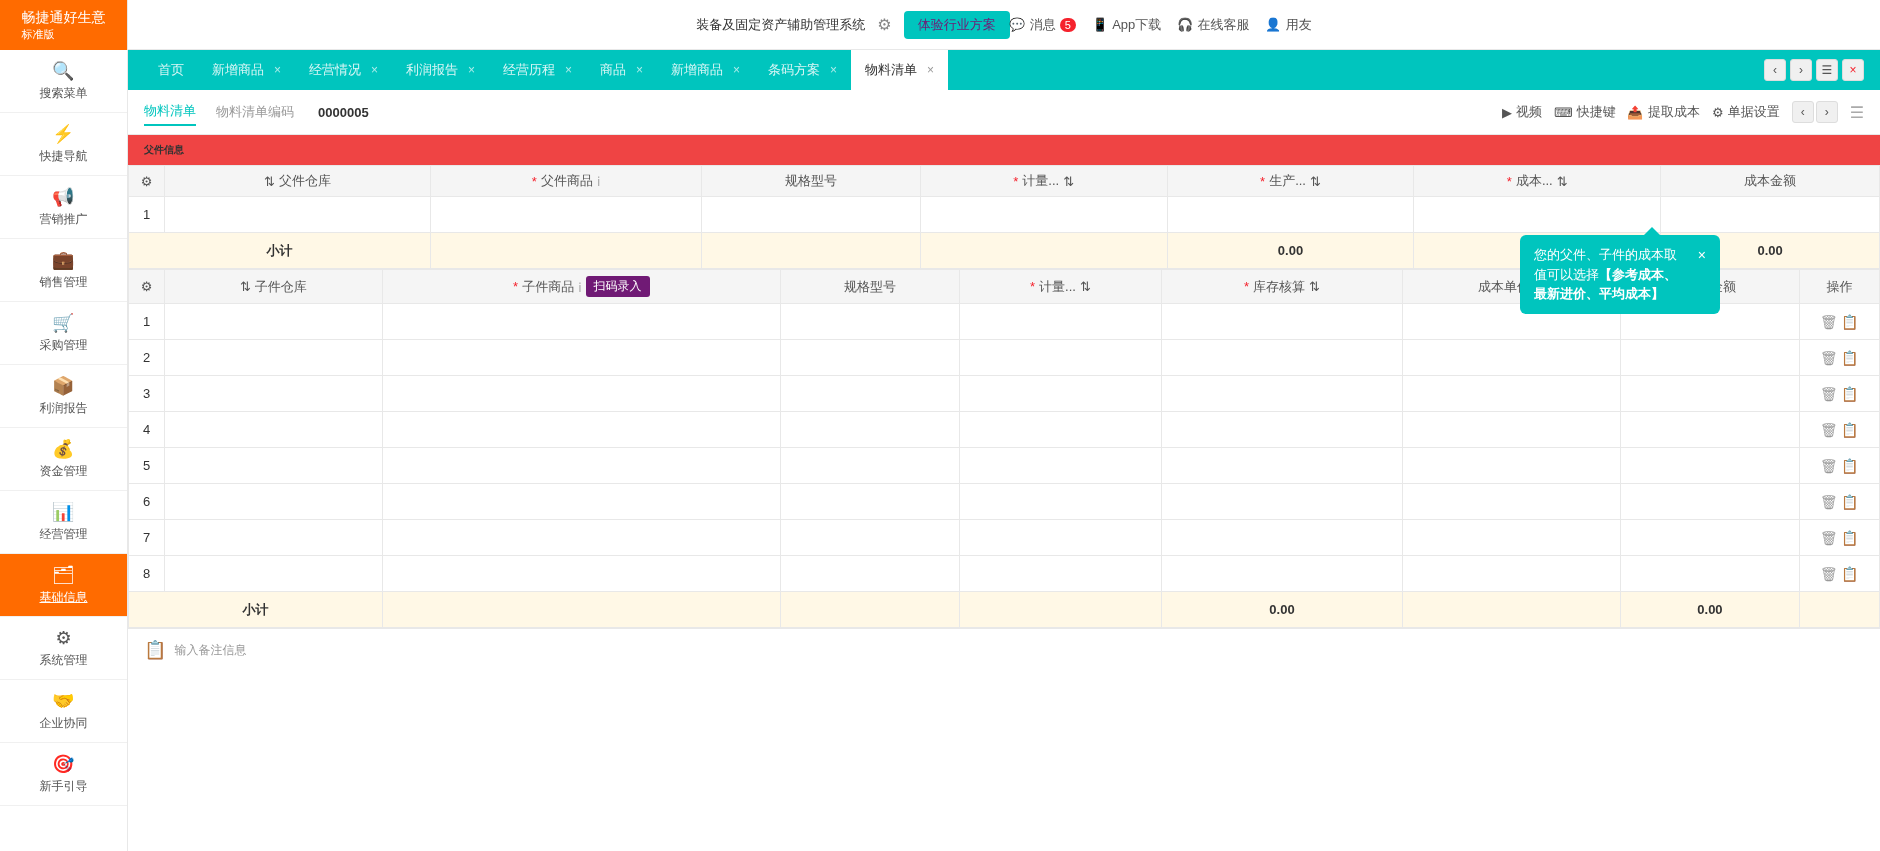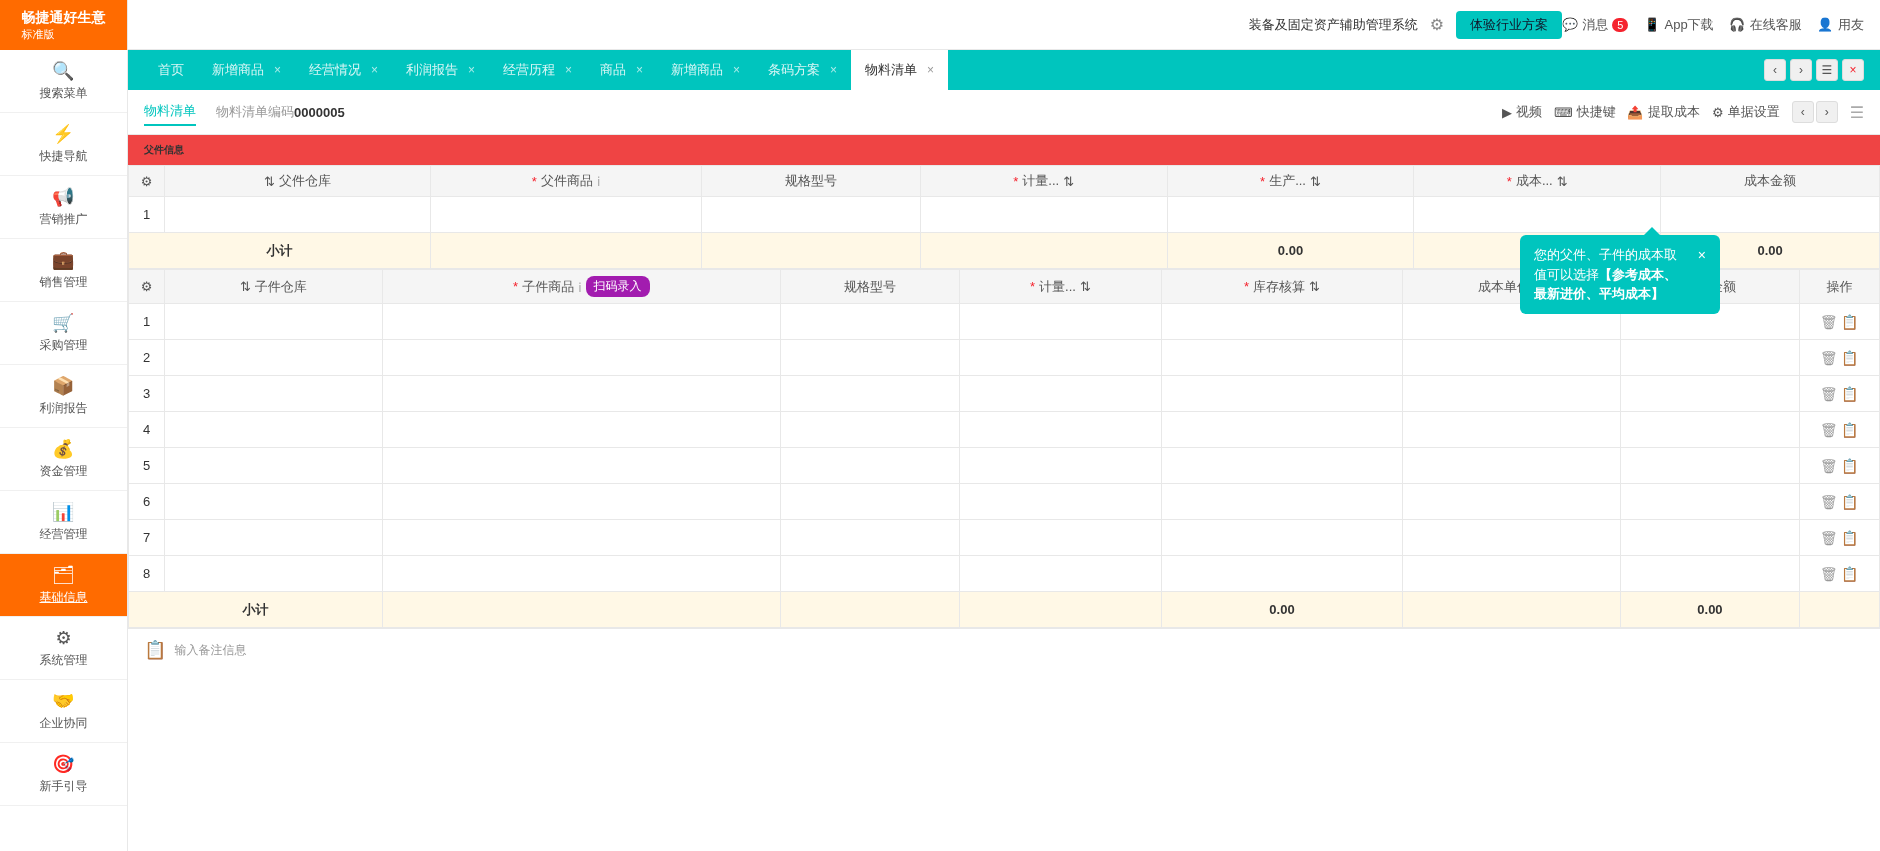--- a/index.html
+++ b/index.html
@@ -18,21 +18,21 @@
       background: #ff6b00;
       height: 50px;
       display: flex;
       align-items: center;
       justify-content: center;
       padding: 8px;
     }
     .sidebar-logo-text {
       color: #fff;
       font-size: 14px;
-      font-weight: bold;
+      font-weight: normal;
       text-align: center;
       line-height: 1.3;
     }
     .sidebar-logo-sub {
       color: #fff;
       font-size: 11px;
     }
     .sidebar-nav {
       flex: 1;
       overflow-y: auto;
@@ -67,34 +67,34 @@
     }
 
     
     .top-header {
       height: 50px;
       background: #fff;
       display: flex;
       align-items: center;
       padding: 0 16px;
       border-bottom: 1px solid #e8e8e8;
-      justify-content: flex-end;
+      justify-content: center;
     }
     .header-left {
       display: flex;
       align-items: center;
       gap: 12px;
     }
     .system-title {
       font-size: 13px;
       color: #333;
     }
     .header-btn {
       background: #00c5be;
-      color: #0f172a;
+      color: #701a75;
       border: none;
       border-radius: 4px;
       padding: 5px 14px;
       cursor: pointer;
       font-size: 13px;
     }
     .header-right {
       display: flex;
       align-items: center;
       gap: 16px;
@@ -167,21 +167,21 @@
       cursor: pointer;
       padding: 4px 0;
     }
     .sub-header-tab.active {
       color: #00c5be;
       border-bottom: 2px solid #00c5be;
     }
     .sub-header-code {
       display: flex;
       align-items: center;
-      gap: 0;
+      gap: 24px;
       color: #333;
       font-size: 13px;
     }
     .sub-header-code-label { color: #999; }
     .sub-header-code-value { color: #333; font-weight: bold; }
     .sub-header-actions {
       margin-left: auto;
       display: flex;
       align-items: center;
       gap: 12px;
@@ -226,24 +226,24 @@
       color: #333;
       text-align: center;
       height: 36px;
     }
     .data-table tr.subtotal td {
       background: #fff8e6;
       font-weight: bold;
     }
     .required-star { color: #f5222d; }
     .scan-btn {
-      background: #a21caf;
+      background: #701a75;
       color: #fff;
       border: none;
-      border-radius: 8px;
+      border-radius: 3px;
       padding: 2px 8px;
       font-size: 12px;
       cursor: pointer;
     }
     .row-num { color: #999; text-align: center; }
     .action-icons { display: flex; gap: 4px; justify-content: center; align-items: center; }
     .action-icon { cursor: pointer; color: #999; font-size: 14px; }
 
     
     .tooltip-box {

